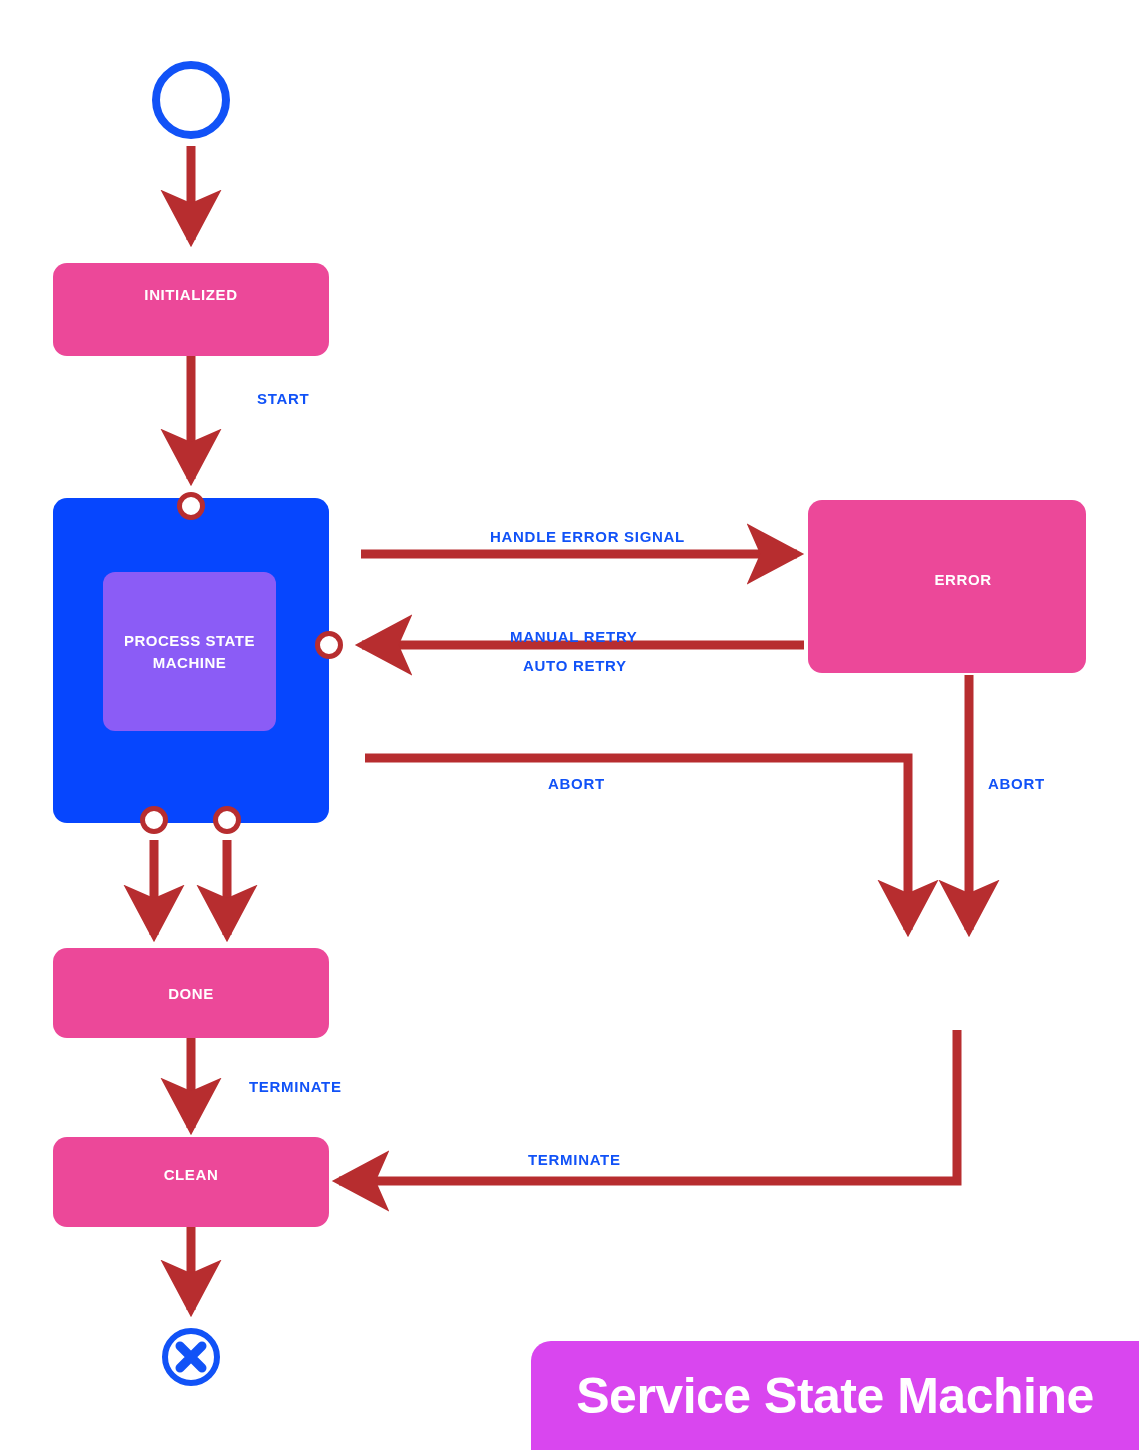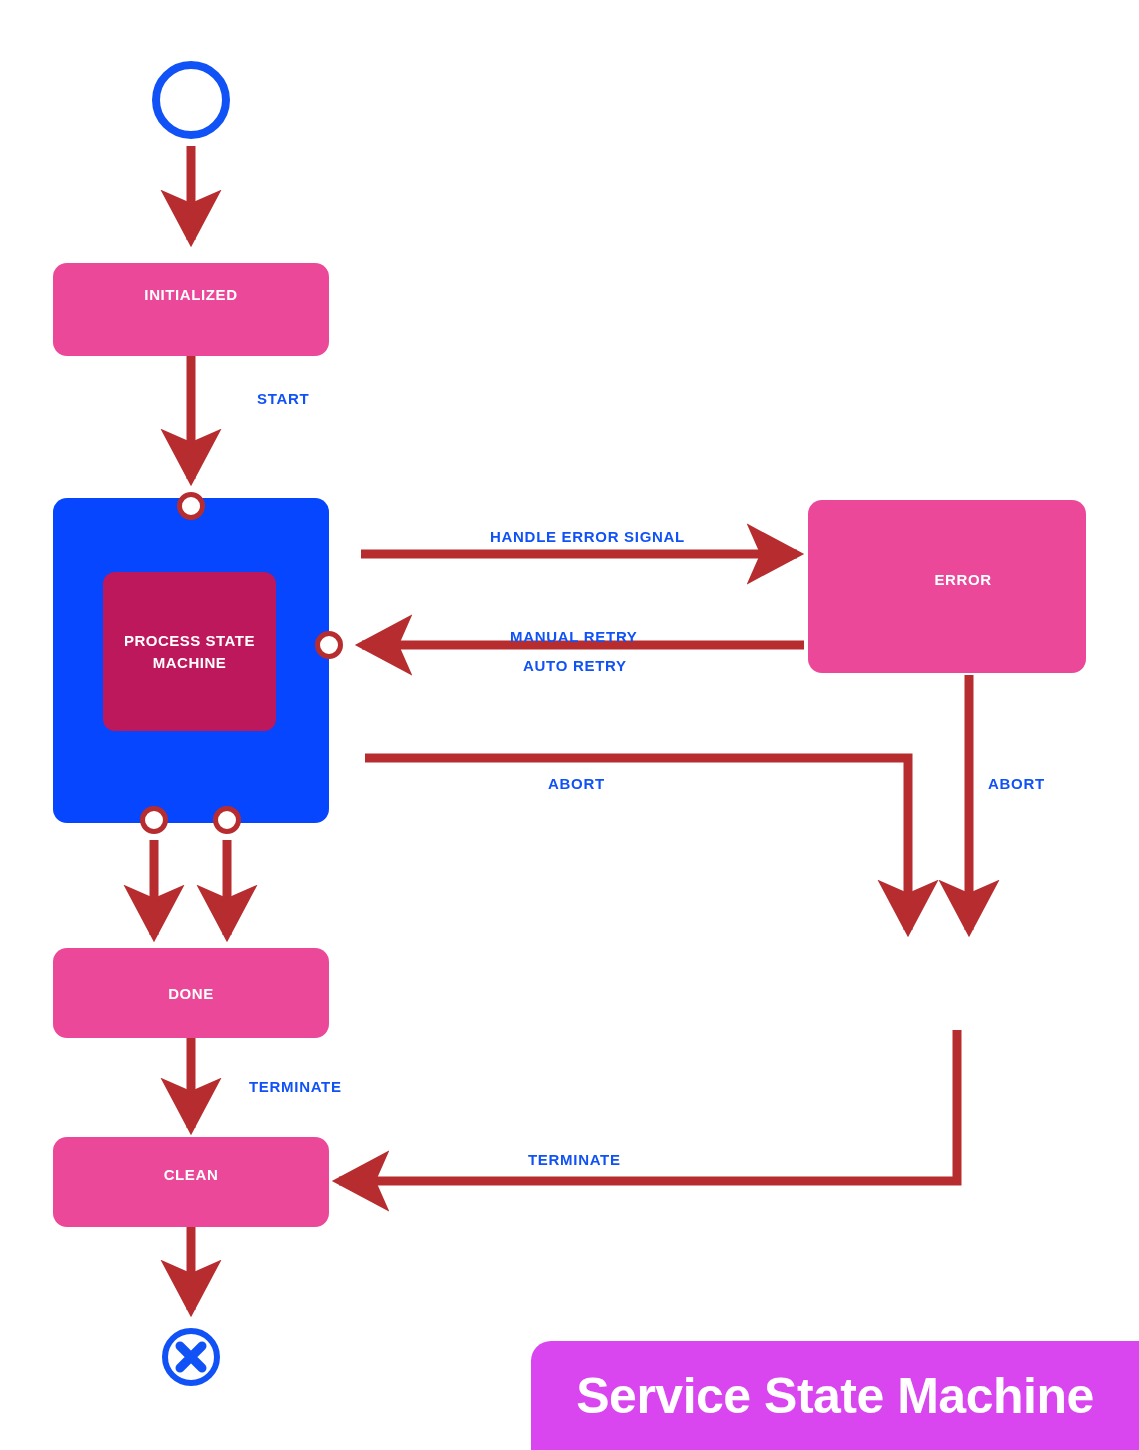--- a/index.html
+++ b/index.html
@@ -46,21 +46,21 @@
   }
 
   
   .composite-box {
     position: absolute;
     background: #0646fe;
     border-radius: 14px;
   }
   .inner-box {
     position: absolute;
-    background: #be185d;
+    background: #8b5cf6;
     border-radius: 12px;
   }
   .inner-label {
     position: absolute;
     left: 0;
     right: 0;
     top: 50%;
     transform: translateY(-50%);
     color: #ffffff;
     font-weight: bold;

